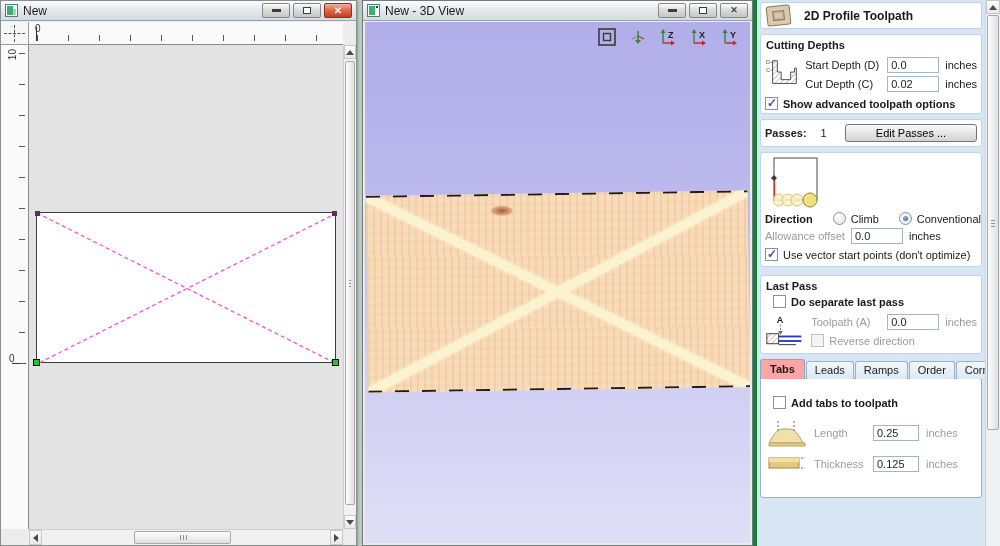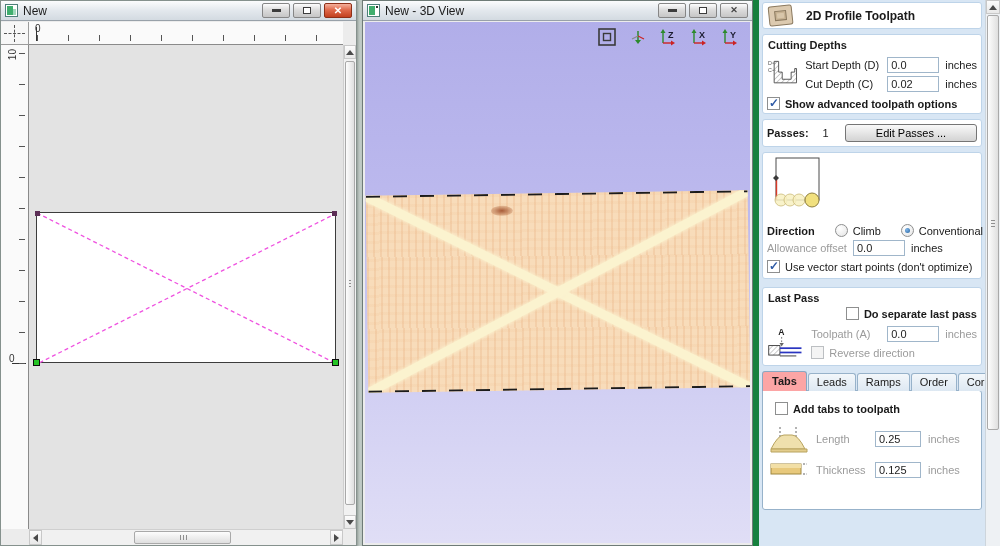--- a/index.html
+++ b/index.html
@@ -78,21 +78,21 @@
     background:repeating-linear-gradient(to right,#1c1c1c 0 14px,transparent 14px 27px); }
   .xstripe { position:absolute; left:50%; top:50%; width:440px; height:9px; background:#fbf3cf;
     box-shadow:0 0 3px 1px rgba(251,243,207,.8); }
   .xs1 { transform:translate(-50%,-50%) rotate(27.2deg); }
   .xs2 { transform:translate(-50%,-50%) rotate(-27.2deg); }
   .knot { position:absolute; left:125px; top:12px; width:22px; height:10px; border-radius:50%;
     background:radial-gradient(ellipse at center,#a85c38 0%,rgba(188,120,80,.55) 55%,rgba(188,120,80,0) 100%); }
 
   
   #panel { position:absolute; left:753px; top:0; width:232px; height:546px; background:#d8e6f4;
-    border-left:6px solid #15803d; padding:2px 3px; overflow:hidden; }
+    border-left:4px solid #15803d; padding:2px 3px; overflow:hidden; }
   .gbox { background:#fff; border:1px solid #bed4e9; border-radius:3px; padding:3px 4px; margin-bottom:5px; position:relative; }
   .g-head { font-weight:bold; font-size:11px; margin:1px 0 3px 1px; }
   .hdrbox { display:flex; align-items:center; gap:11px; height:27px; padding:1px 4px; }
   .hdrbox .ptitle { font-weight:bold; font-size:12px; }
   .row { display:flex; align-items:center; gap:6px; margin:3px 0; }
   .tin { width:52px; height:16px; font:11px "Liberation Sans",sans-serif; border:1px solid #a0b6ca; padding:0 3px; color:#222; }
   .tin.sm { width:46px; }
   .btn { font:11px "Liberation Sans",sans-serif; height:18px; border:1px solid #757575; border-radius:3px;
     background:linear-gradient(#f9f9f9,#e8e8e8 45%,#d3d3d3); padding:0 6px; }
   .b { font-weight:bold; }
@@ -328,21 +328,21 @@
         <svg width="56" height="52" viewBox="0 0 56 52" style="margin-right:12px;">
           <rect x="9" y="2" width="43" height="42" fill="none" stroke="#4a4a4a"></rect>
           <line x1="9.5" y1="22" x2="9.5" y2="44" stroke="#d93a28" stroke-width="1.4"></line>
           <path d="M9 19 l3 3 -3 3 -3 -3 z" fill="#3a3a3a"></path>
           <circle cx="14" cy="44" r="6" fill="#f8f1c2" stroke="#cdbd7a" opacity="0.85"></circle>
           <circle cx="23" cy="44" r="6" fill="#f8f1c2" stroke="#cdbd7a" opacity="0.85"></circle>
           <circle cx="32" cy="44" r="6" fill="#f8f1c2" stroke="#cdbd7a" opacity="0.85"></circle>
           <circle cx="45" cy="44" r="7" fill="#f1e07e" stroke="#8f8040"></circle>
         </svg>
       </div>
-      <div class="row" style="margin-top:16px;text-align:center;">
+      <div class="row" style="margin-top:4px;text-align:center;">
         <span class="b">Direction</span>
         <span class="lblrow" style="margin-left:14px;">
           <span class="rad"></span>
           <span>Climb</span>
         </span>
         <span class="lblrow" style="margin-left:14px;">
           <span class="rad sel"></span>
           <span>Conventional</span>
         </span>
       </div>
@@ -352,21 +352,21 @@
         <span>inches</span>
       </div>
       <div class="lblrow" style="margin:4px 0 2px 0;">
         <span class="chk checked"></span>
         <span>Use vector start points (don't optimize)</span>
       </div>
     </div>
 
     <div class="gbox" style="margin-top:8px;">
       <div class="g-head">Last Pass</div>
-      <div class="lblrow" style="margin:1px 0 4px 8px;justify-content:flex-end;">
+      <div class="lblrow" style="margin:1px 0 4px 8px;">
         <span class="chk"></span>
         <span class="b">Do separate last pass</span>
       </div>
       <div style="display:flex; gap:8px;">
         <svg width="42" height="38" viewBox="0 0 42 38">
           <text x="13" y="10" font-size="10" font-weight="bold" fill="#222">A</text>
           <line x1="17" y1="12" x2="17" y2="21" stroke="#666" stroke-dasharray="2,2"></line>
           <path d="M17 23 l-2.5 -4 h5 z" fill="#666"></path>
           <rect x="2" y="22" width="13" height="11" fill="url(#h1)" stroke="#333"></rect>
           <line x1="15" y1="25" x2="40" y2="25" stroke="#2a35c0" stroke-width="2"></line>
@@ -388,21 +388,21 @@
     </div>
 
     <div class="tabbar">
       <span class="tab active">Tabs</span>
       <span class="tab">Leads</span>
       <span class="tab">Ramps</span>
       <span class="tab">Order</span>
       <span class="tab">Corners</span>
     </div>
     <div class="tabcontent">
-      <div class="lblrow" style="margin:4px 0 10px 6px;">
+      <div class="lblrow" style="margin:10px 0 10px 6px;">
         <span class="chk"></span>
         <span class="b">Add tabs to toolpath</span>
       </div>
       <div class="trow">
         <svg width="40" height="28" viewBox="0 0 40 28">
           <line x1="11" y1="2" x2="11" y2="12" stroke="#666" stroke-dasharray="2,2"></line>
           <line x1="27" y1="2" x2="27" y2="12" stroke="#666" stroke-dasharray="2,2"></line>
           <path d="M2 24 q7 -14 13 -14 h8 q6 0 13 14 z" fill="#efe0ad" stroke="#b8a35e"></path>
           <path d="M2 24 h36 v3 h-36 z" fill="#e3cd8d" stroke="#b8a35e"></path>
         </svg>

